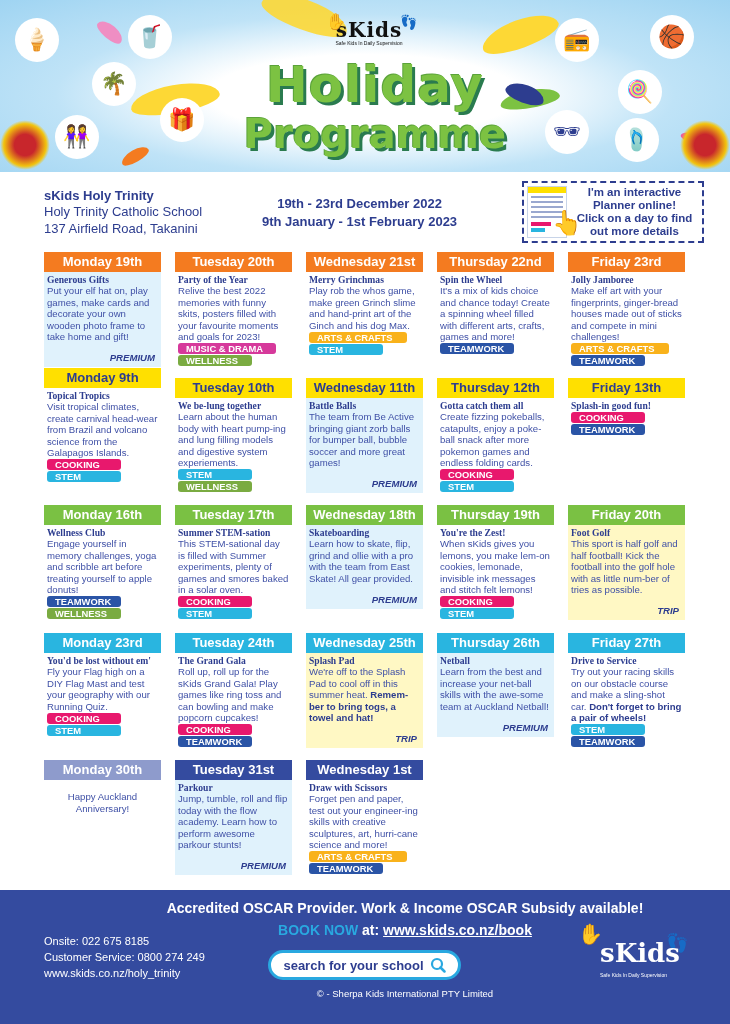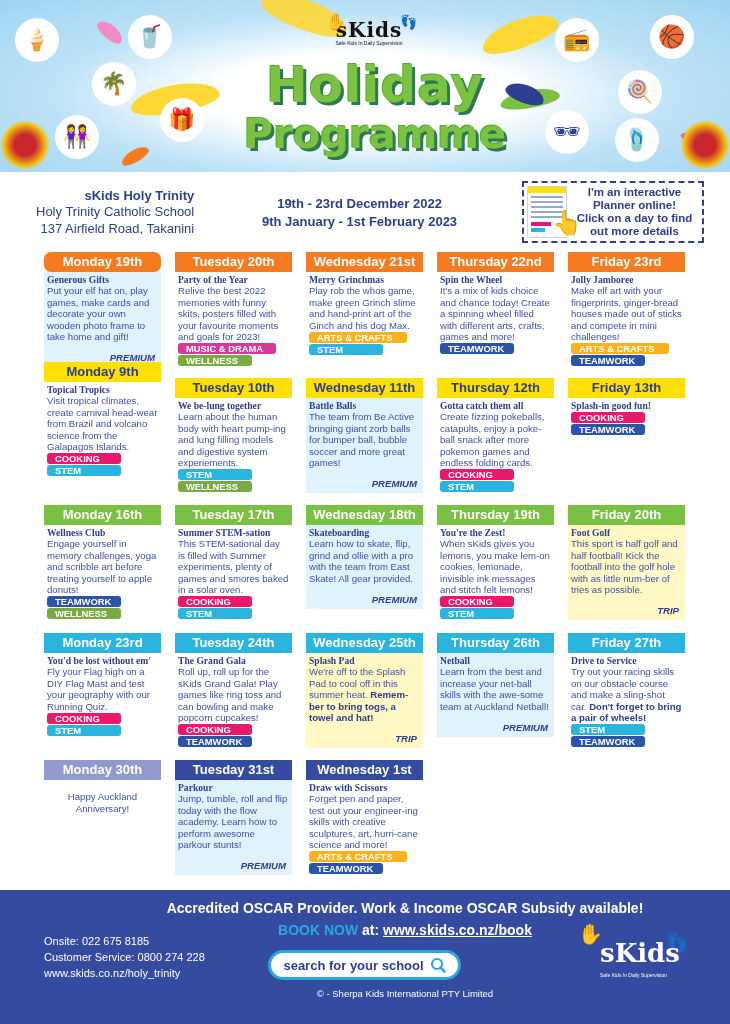--- a/index.html
+++ b/index.html
@@ -14,21 +14,21 @@
   .logo-tag { font-size: 5px; color: #111; display: block; margin-top: -2px; }
   .hand { position: absolute; color: #29a8e0; font-size: 16px; }
   .feet { position: absolute; color: #e8483c; font-size: 14px; }
   .title-wrap { position: absolute; left: 230px; top: 60px; width: 290px; text-align: center; }
   .title-line { font-family: "DejaVu Sans", sans-serif; font-weight: bold; color: #7cc242; text-shadow: 3px 3px 0 #2a7b4f, -1px -1px 0 #5ba33a; line-height: 1; }
   .title-1 { font-size: 50px; letter-spacing: 1px; }
   .title-2 { font-size: 40px; margin-top: 4px; }
   .icon-bubble { position: absolute; width: 44px; height: 44px; border-radius: 50%; background: #fff; display: flex; align-items: center; justify-content: center; font-size: 22px; }
 
   
-  .info { position: absolute; top: 188px; left: 36px; text-align: right; }
+  .info { position: absolute; top: 188px; left: 44px; }
   .info-name { font-weight: bold; font-size: 13px; color: #2d3d8f; }
   .info-line { font-size: 13px; color: #2d3d8f; line-height: 17px; }
   .dates { position: absolute; top: 195px; left: 262px; text-align: center; }
   .dates div { font-size: 13px; font-weight: bold; color: #2d3d8f; line-height: 18px; }
   .planner { position: absolute; left: 522px; top: 181px; width: 182px; height: 62px; border: 2px dashed #2d3d8f; display: flex; align-items: center; }
   .planner-mini { width: 40px; height: 52px; margin-left: 3px; border: 1px solid #c8d4e8; background: #fff; position: relative; }
   .planner-mini .mh { height: 6px; background: #ffe000; }
   .planner-mini .ml { height: 2px; background: #9aa8cf; margin: 3px 3px 0; }
   .planner-mini .mc { height: 4px; background: #e8186d; margin: 4px 3px 0; width: 20px; }
   .planner-mini .ms { height: 4px; background: #29b5e0; margin: 2px 3px 0; width: 14px; }
@@ -127,21 +127,21 @@
   <div class="planner-text">
     <div>I'm an interactive</div>
     <div>Planner online!</div>
     <div>Click on a day to find</div>
     <div>out more details</div>
   </div>
 </div>
 
 <div class="grid" id="grid">
     <div class="day" style="top: 0px; left: 0px;">
-      <div class="day-head" style="background: rgb(244, 123, 32); border-radius: 7px;">Monday 19th</div>
+      <div class="day-head" style="background: rgb(244, 123, 32);">Monday 19th</div>
       <div class="day-body premium">
         <div class="act-title">Generous Gifts</div>
         <div class="act-desc"><span>Put your elf hat on, play games, make cards and decorate your own wooden photo frame to take home and gift!</span></div>
         <div class="flag">PREMIUM</div>
       </div>
     </div>
     <div class="day" style="top: 0px; left: 131px;">
       <div class="day-head" style="background: rgb(244, 123, 32);">Tuesday 20th</div>
       <div class="day-body">
         <div class="act-title">Party of the Year</div>
@@ -169,21 +169,21 @@
     </div>
     <div class="day" style="top: 0px; left: 524px;">
       <div class="day-head" style="background: rgb(244, 123, 32);">Friday 23rd</div>
       <div class="day-body">
         <div class="act-title">Jolly Jamboree</div>
         <div class="act-desc"><span>Make elf art with your fingerprints, ginger-bread houses made out of sticks and compete in mini challenges!</span></div>
         <span class="tag w-long" style="background: rgb(249, 178, 27);">ARTS &amp; CRAFTS</span>
         <span class="tag w-mid" style="background: rgb(42, 84, 166);">TEAMWORK</span>
       </div>
     </div>
-    <div class="day" style="top: 110px; left: 0px;">
+    <div class="day" style="top: 116px; left: 0px;">
       <div class="day-head" style="background: rgb(255, 224, 0); color: rgb(45, 61, 143);">Monday 9th</div>
       <div class="day-body">
         <div class="act-title">Topical Tropics</div>
         <div class="act-desc"><span>Visit tropical climates, create carnival head-wear from Brazil and volcano science from the Galapagos Islands.</span></div>
         <span class="tag w-mid" style="background: rgb(232, 24, 109);">COOKING</span>
         <span class="tag w-mid" style="background: rgb(41, 181, 224);">STEM</span>
       </div>
     </div>
     <div class="day" style="top: 126px; left: 131px;">
       <div class="day-head" style="background: rgb(255, 224, 0); color: rgb(45, 61, 143);">Tuesday 10th</div>
@@ -330,21 +330,21 @@
     </div>
   </div>
 
 <div class="footer">
   <div class="f-head">Accredited OSCAR Provider. Work &amp; Income OSCAR Subsidy available!</div>
   <div class="f-book">
     <span class="bn">BOOK NOW</span><span> at: </span><span class="url">www.skids.co.nz/book</span>
   </div>
   <div class="f-contact">
     <div>Onsite: 022 675 8185</div>
-    <div>Customer Service: 0800 274 228</div>
+    <div>Customer Service: 0800 274 249</div>
     <div>www.skids.co.nz/holy_trinity</div>
   </div>
   <div class="f-search">
     <span>search for your school</span>
     <svg viewBox="0 0 16 16">
         <circle cx="7" cy="7" r="5" fill="none" stroke="#29a8e0" stroke-width="2.2"></circle>
         <line x1="10.5" y1="10.5" x2="14.5" y2="14.5" stroke="#29a8e0" stroke-width="2.5" stroke-linecap="round"></line>
       </svg>
   </div>
   <div class="f-copy">© - Sherpa Kids International PTY Limited</div>

